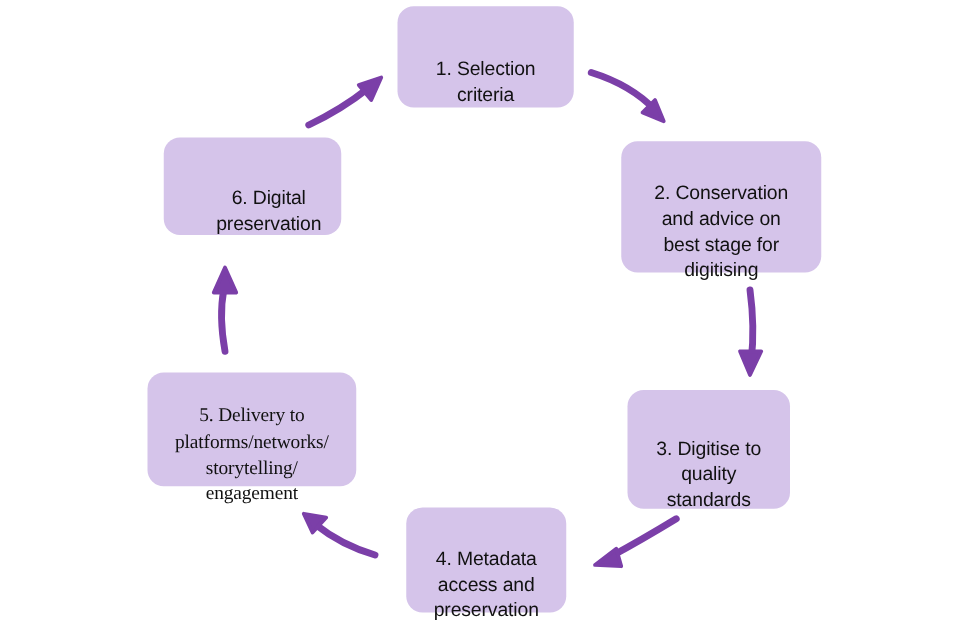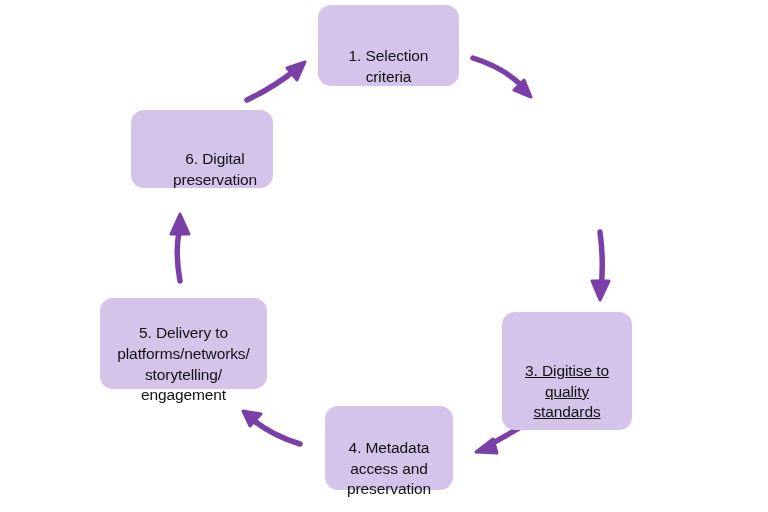--- a/index.html
+++ b/index.html
@@ -41,23 +41,23 @@
     padding: 4px 6px;
   }
   .node .label {
     white-space: pre-line;
     display: block;
     margin-top: 42px;
   }
   
   #node-1 { left: 318px; top: 5px;   width: 141px; height: 81px; }
   #node-2 { left: 497px; top: 113px; width: 160px; height: 105px; }
-  #node-3 { left: 502px; top: 312px; width: 130px; height: 118px; text-decoration: underline; }
+  #node-3 { left: 502px; top: 312px; width: 130px; height: 95px; }
   #node-4 { left: 325px; top: 406px; width: 128px; height: 84px; }
-  #node-5 { left: 100px; top: 298px; width: 167px; height: 91px; }
+  #node-5 { left: 118px; top: 298px; width: 167px; height: 91px; font-family: Liberation Serif, serif; }
   #node-6 { left: 131px; top: 110px; width: 142px; height: 78px; padding-left: 32px; }
 </style>
 </head>
 <body>
 
 <div id="canvas">
 
   <svg id="arrow-layer" viewBox="0 0 768 512">
 
     <g>
@@ -89,20 +89,26 @@
       <path d="M 247 100 Q 274 87 294 71" fill="none" stroke="#7b3fa8" stroke-width="5.5" stroke-linecap="round"></path>
       <path d="M 305 62 L 297 80 L 287 68 Z" fill="#7b3fa8" stroke="#7b3fa8" stroke-width="3" stroke-linejoin="round"></path>
     </g>
   </svg>
 
   <div class="node" id="node-1">
     <span class="label">1. Selection
 criteria</span>
   </div>
 
+  <div class="node" id="node-2">
+    <span class="label">2. Conservation
+and advice on
+best stage for
+digitising</span>
+  </div>
 
   <div class="node" id="node-3">
     <span class="label">3. Digitise to
 quality
 standards</span>
   </div>
 
   <div class="node" id="node-4">
     <span class="label">4. Metadata
 access and

